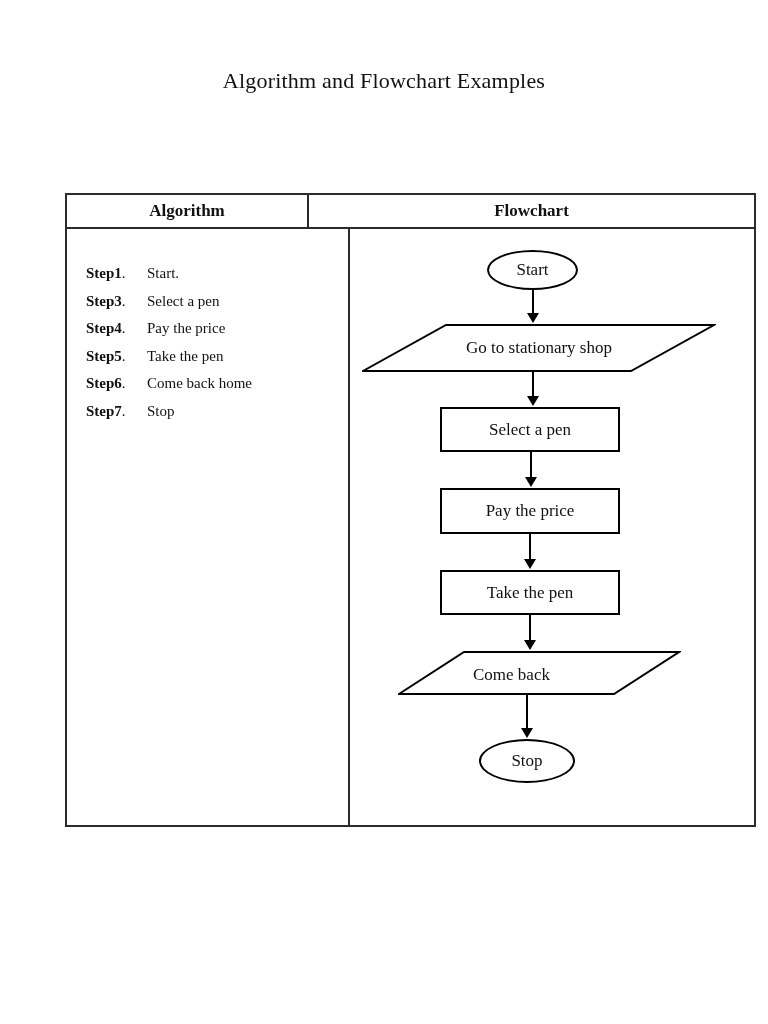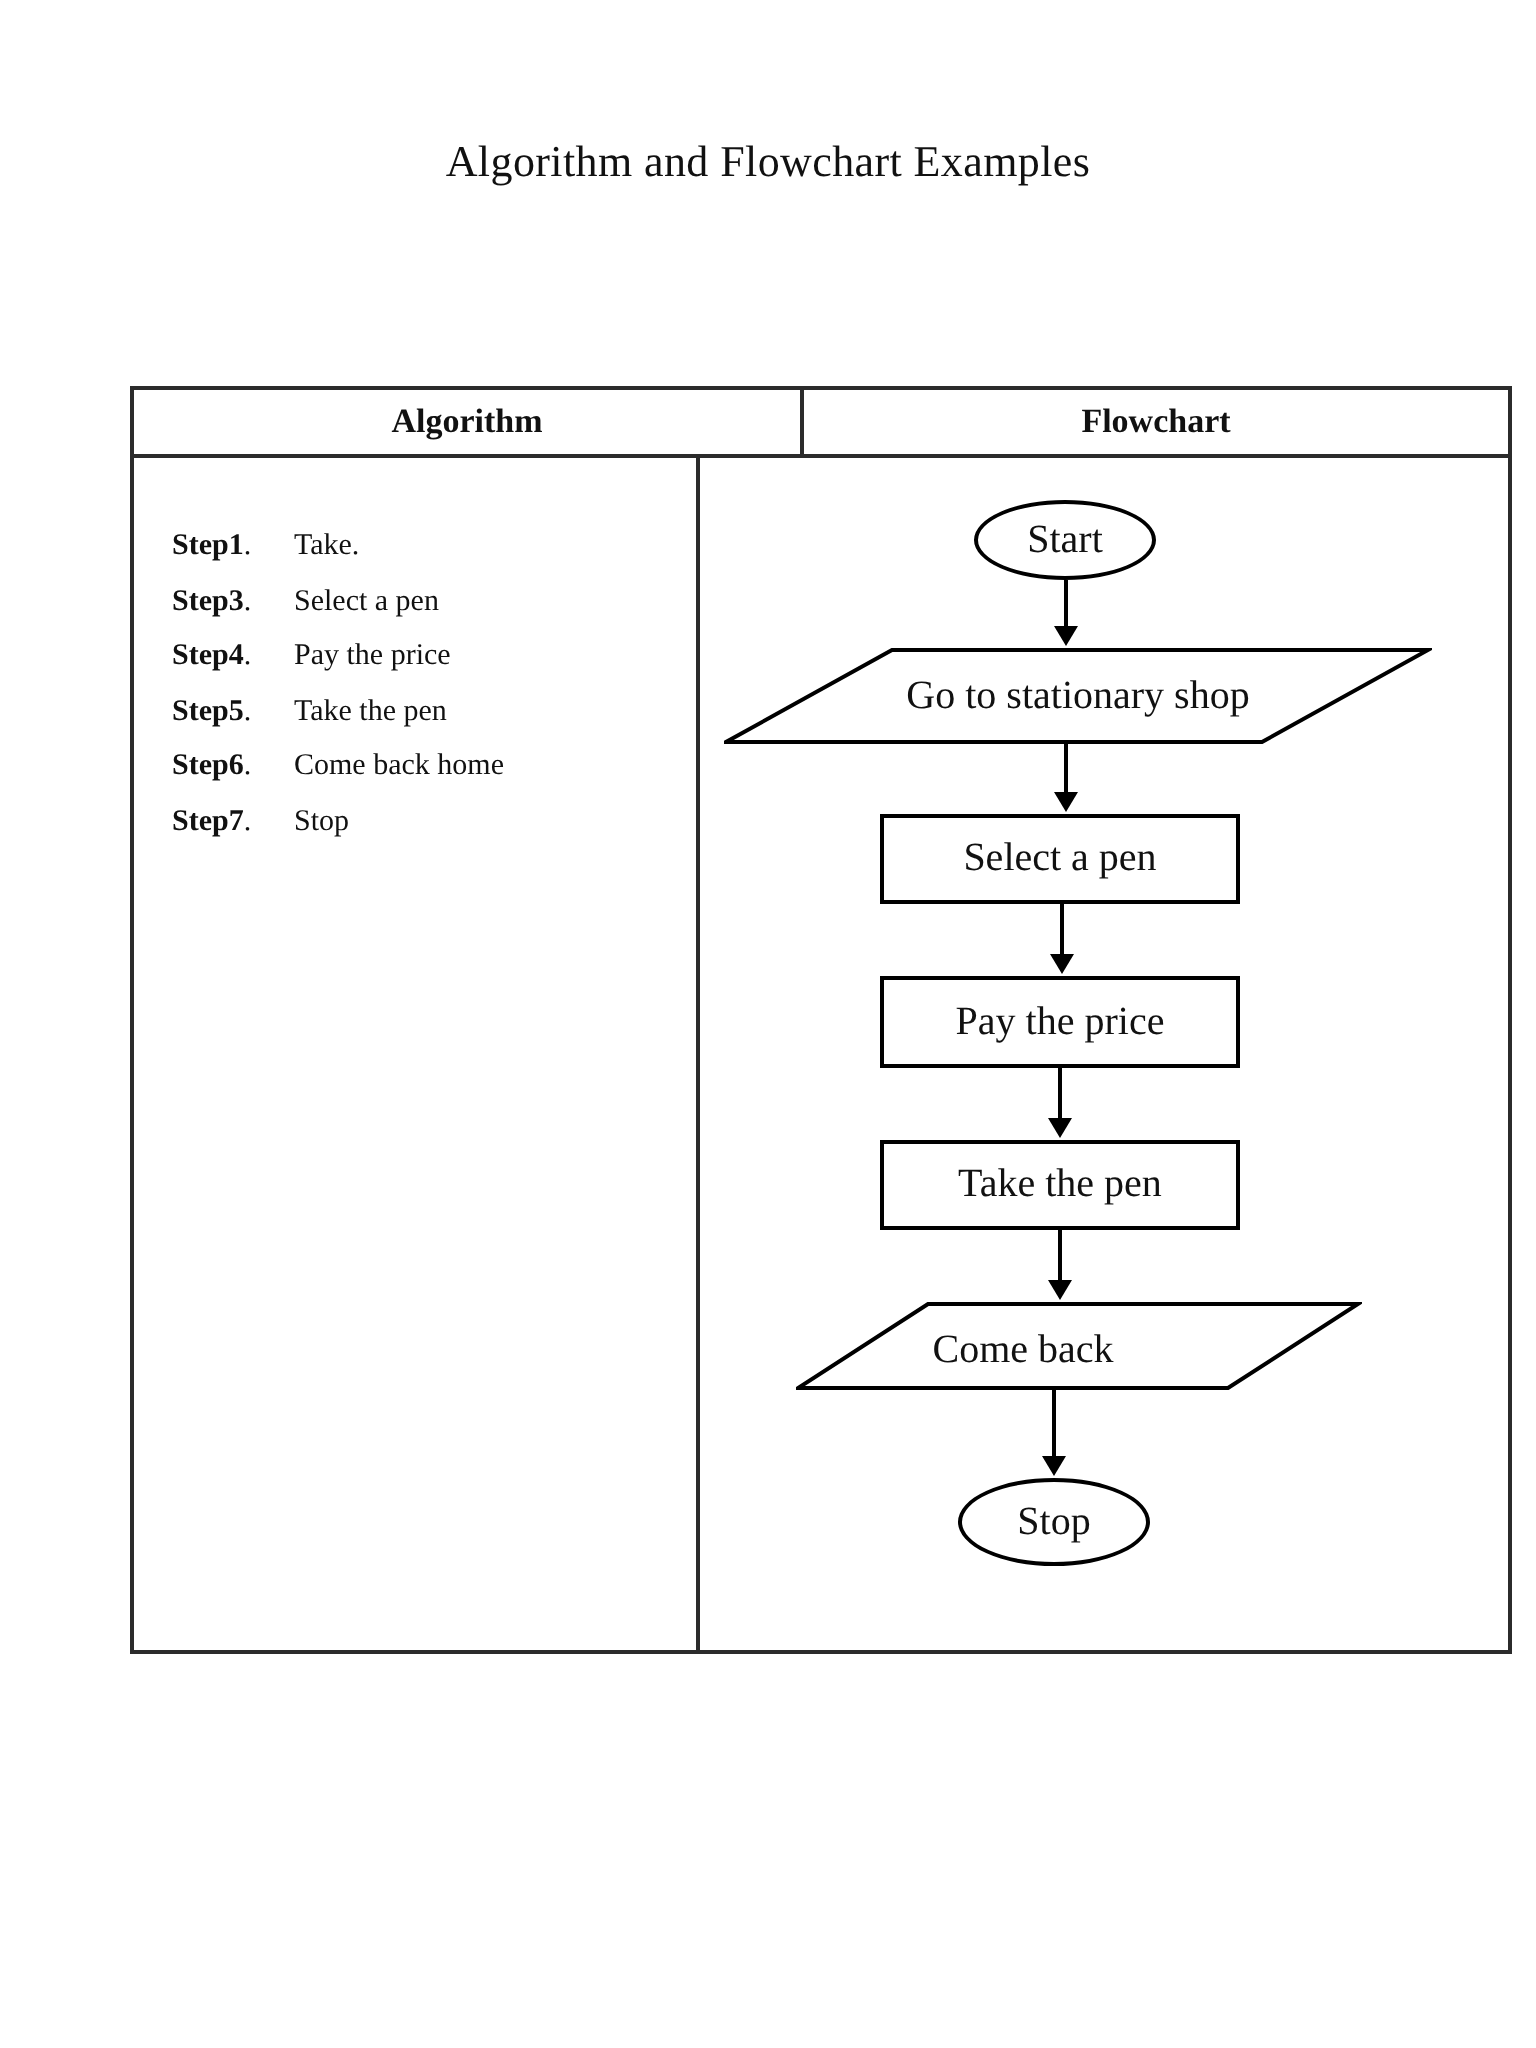--- a/index.html
+++ b/index.html
@@ -49,42 +49,42 @@
     border-bottom: 2px solid #2b2b2b;
     flex: none;
   }
   .th {
     font-weight: bold;
     font-size: 17px;
     display: flex;
     align-items: center;
     justify-content: center;
   }
-  .th-algo { width: 335px; border-right: 2px solid #2b2b2b; flex: none; }
+  .th-algo { width: 242px; border-right: 2px solid #2b2b2b; flex: none; }
   .th-flow { flex: 1; text-align: center; }
   .tbody { display: flex; flex: 1; }
   .cell-left {
     width: 283px;
     flex: none;
     border-right: 2px solid #2b2b2b;
     padding: 31px 8px 0 19px;
   }
   .cell-right { flex: 1; position: relative; }
 
   .step { font-size: 15px; line-height: 27.6px; white-space: nowrap; }
   .step-label { display: inline-block; min-width: 61px; }
   .step-label b { font-weight: bold; }
 
   
   .node {
     position: absolute;
     display: flex;
     align-items: center;
     justify-content: center;
-    font-size: 20px;
+    font-size: 17px;
     background: #ffffff;
     text-align: center;
   }
   .terminator { border: 2px solid #000000; border-radius: 50%; }
   .process   { border: 2px solid #000000; }
   .io { background: transparent; border: none; }
   .io svg { position: absolute; left: 0; top: 0; }
   .io .io-label { position: relative; z-index: 1; }
 
   .arrow {
@@ -113,21 +113,21 @@
   <div class="doc-table">
     <div class="thead">
       <div class="th th-algo">Algorithm</div>
       <div class="th th-flow">Flowchart</div>
     </div>
 
     <div class="tbody">
 
       <div class="cell-left">
         <div class="step">
-          <span class="step-label"><b>Step1</b><span>.</span></span><span>Take.</span>
+          <span class="step-label"><b>Step1</b><span>.</span></span><span>Start.</span>
         </div>
         <div class="step">
           <span class="step-label"><b>Step3</b><span>.</span></span><span>Select a pen</span>
         </div>
         <div class="step">
           <span class="step-label"><b>Step4</b><span>.</span></span><span>Pay the price</span>
         </div>
         <div class="step">
           <span class="step-label"><b>Step5</b><span>.</span></span><span>Take the pen</span>
         </div>

